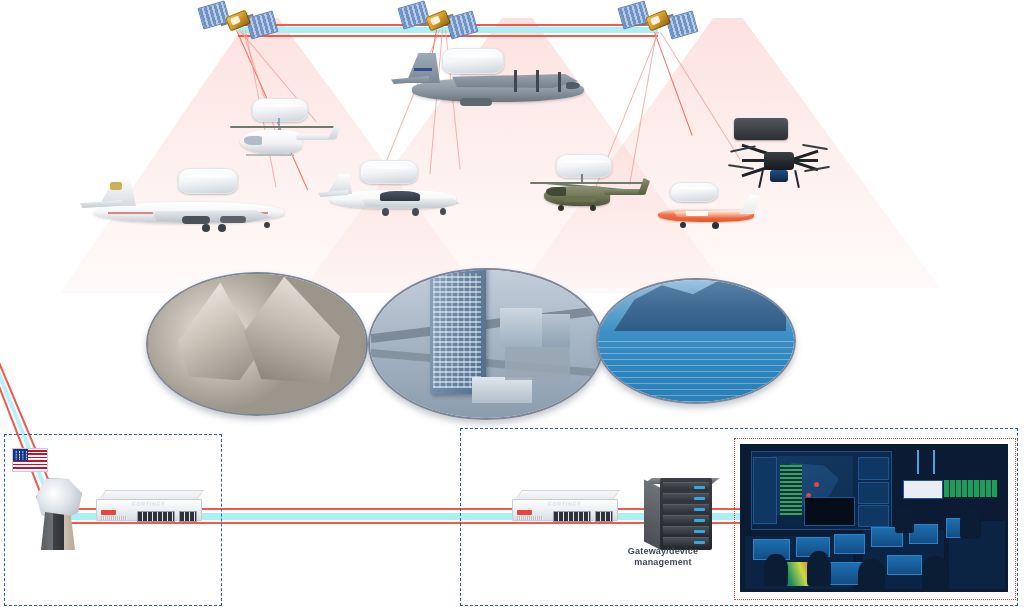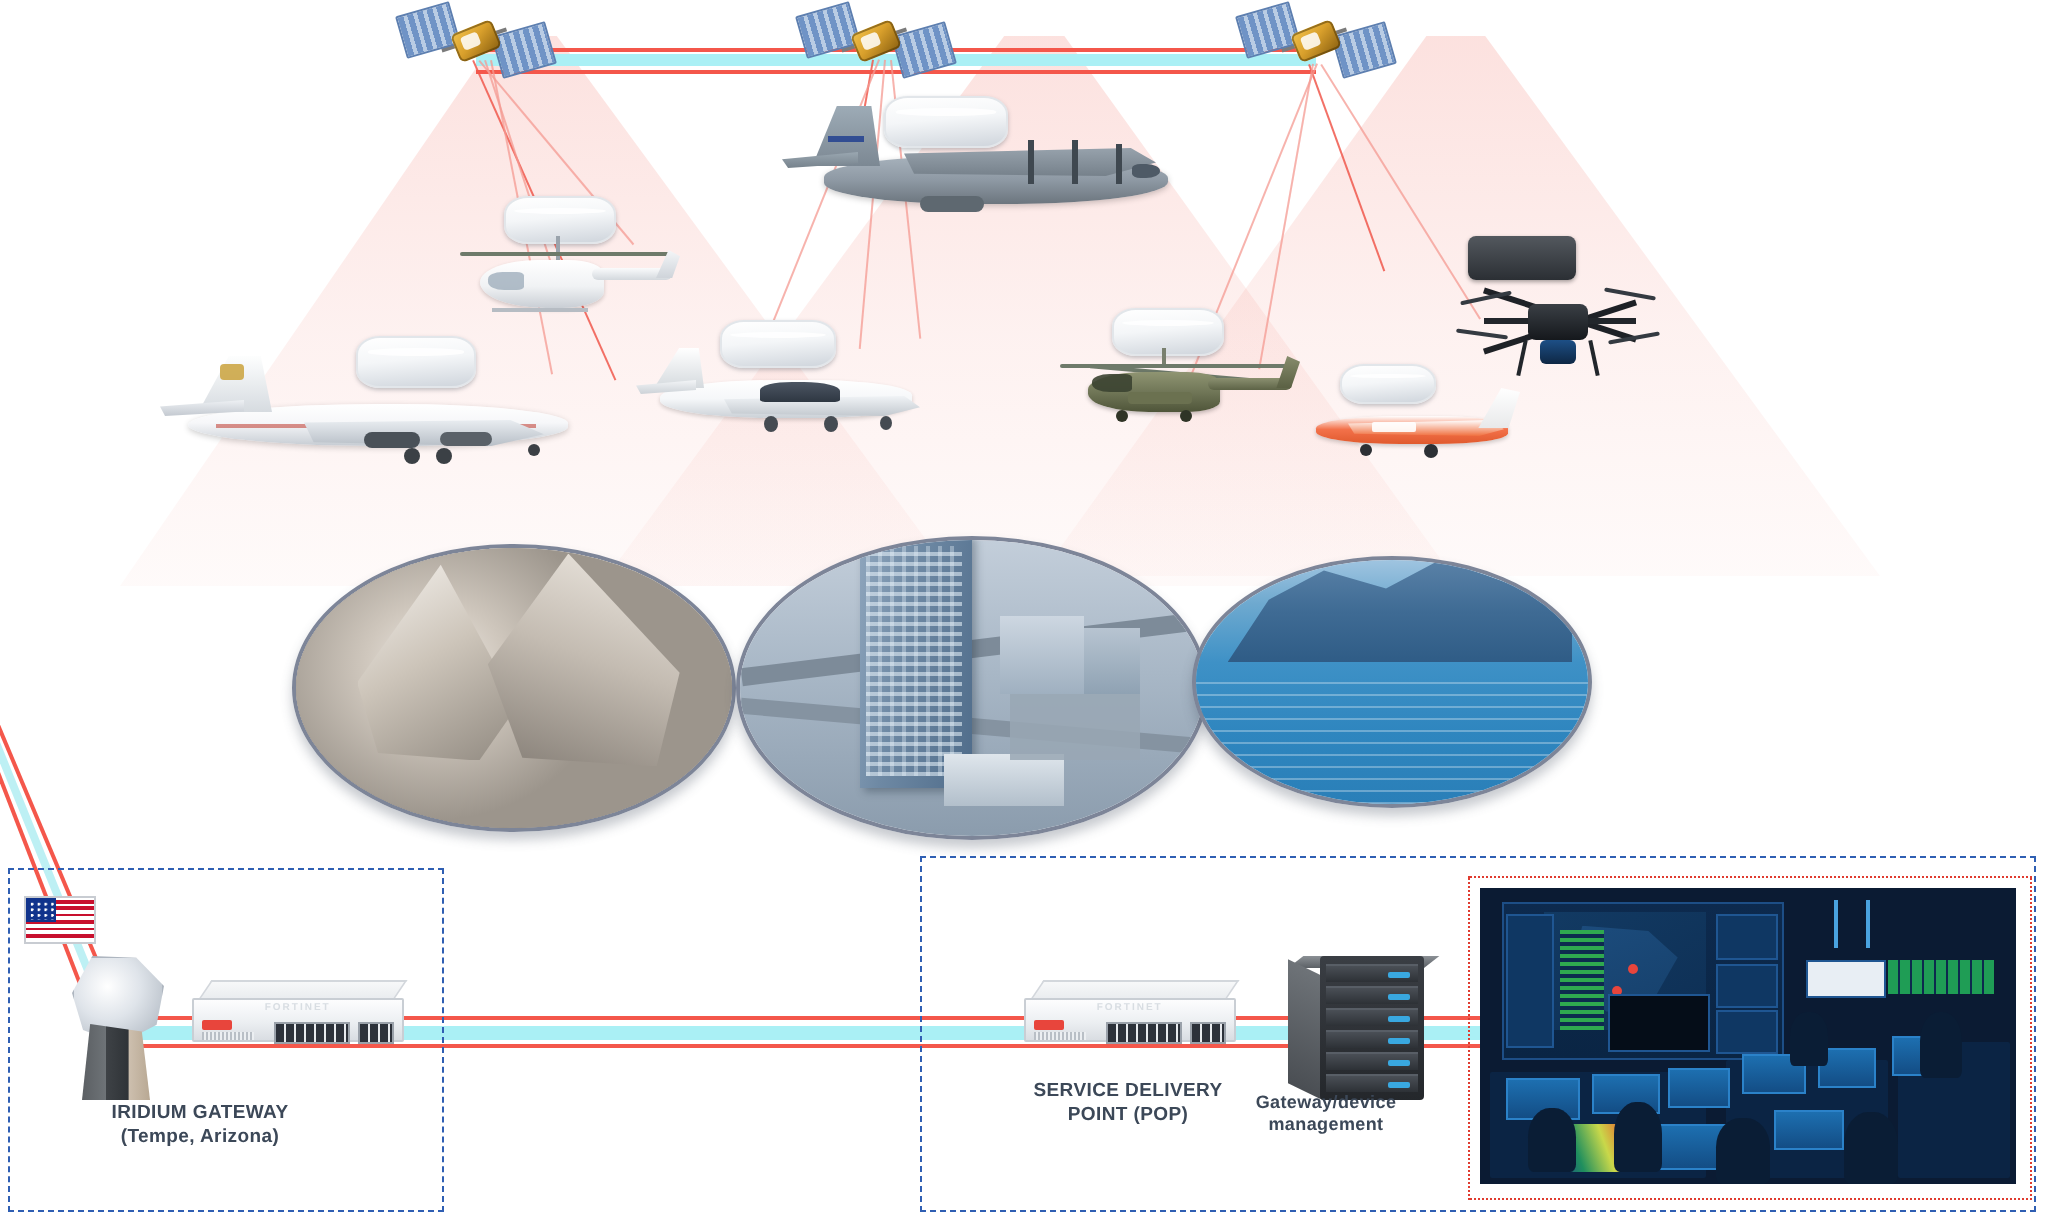--- a/index.html
+++ b/index.html
@@ -402,42 +402,34 @@
     <div class="top"></div>
     <div class="face">
       <div class="brand">FORTINET</div>
       <div class="logo"></div>
       <div class="vent"></div>
       <div class="ports" style="left:40px;width:36px;"></div>
       <div class="ports" style="left:82px;width:16px;"></div>
     </div>
   </div>
 
-  <div class="lbl big" style="left:20px;top:551px;width:160px;">
-    <span class="l1">IRIDIUM GATEWAY</span>
-    <span class="l1">(Tempe, Arizona)</span>
-  </div>
 
   <div class="zone" style="left:460px;top:428px;width:556px;height:176px;"></div>
 
   <div class="fg" style="left:512px;top:490px;width:104px;height:32px;">
     <div class="top"></div>
     <div class="face">
       <div class="brand">FORTINET</div>
       <div class="logo"></div>
       <div class="vent"></div>
       <div class="ports" style="left:40px;width:36px;"></div>
       <div class="ports" style="left:82px;width:16px;"></div>
     </div>
   </div>
 
-  <div class="lbl big" style="left:494px;top:540px;width:140px;">
-    <span class="l1">SERVICE DELIVERY</span>
-    <span class="l1">POINT (POP)</span>
-  </div>
 
   <div class="rack" style="left:644px;top:478px;width:72px;height:78px;">
     <div class="topface"></div>
     <div class="sideface"></div>
     <div class="front">
       <div class="u" style="top:4px;">
           <span class="led"></span>
         </div>
       <div class="u" style="top:15px;">
           <span class="led"></span>

